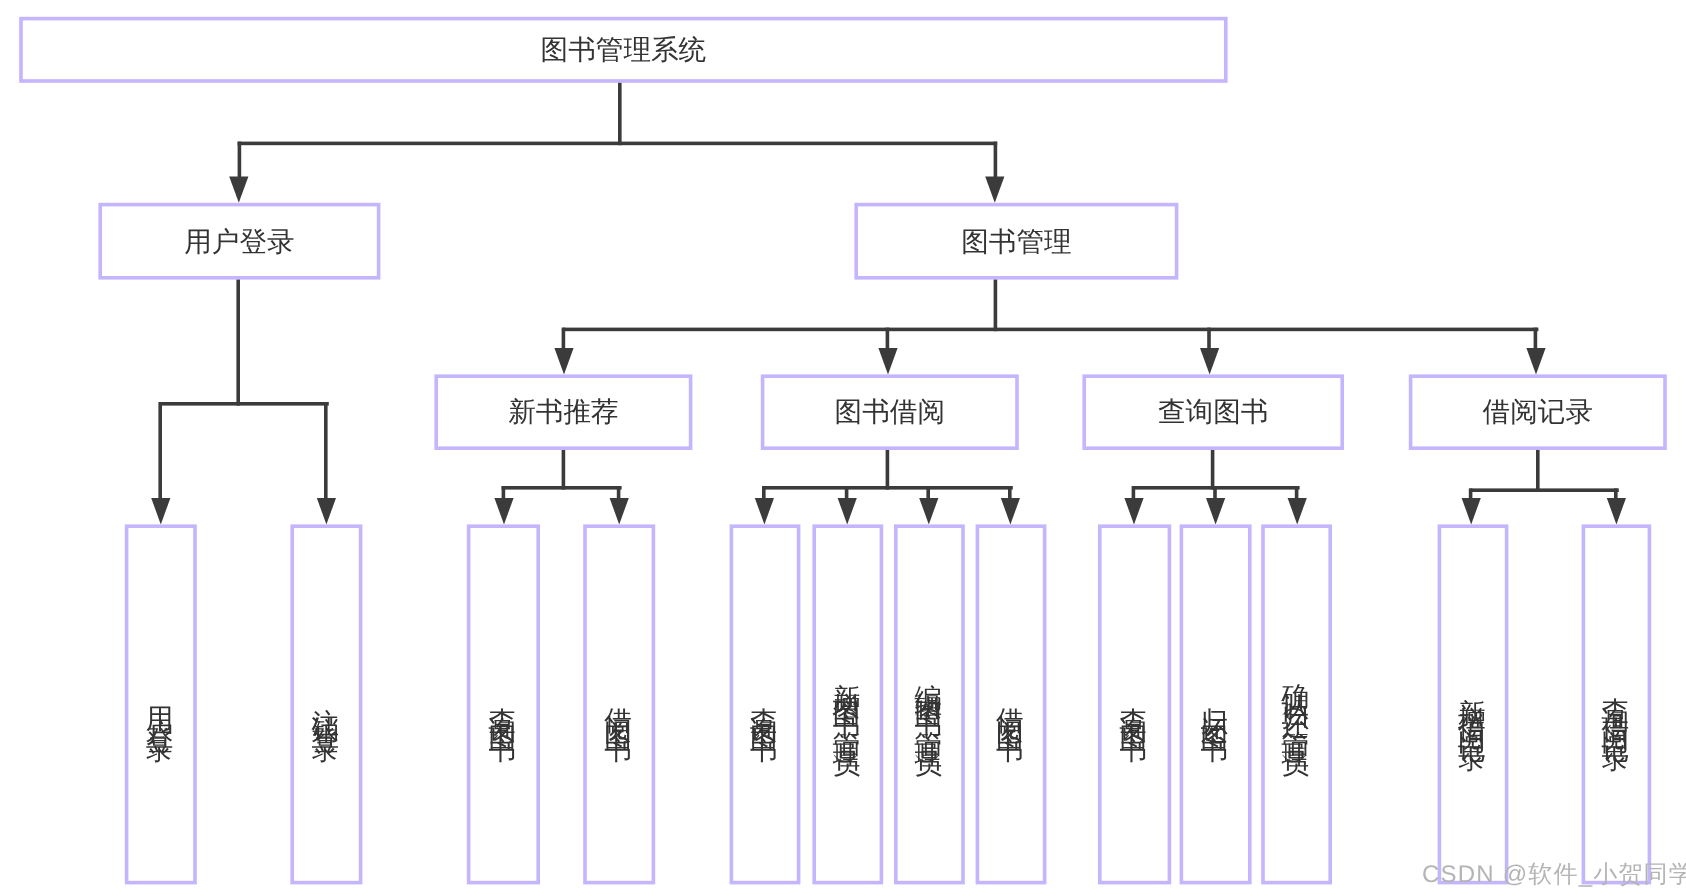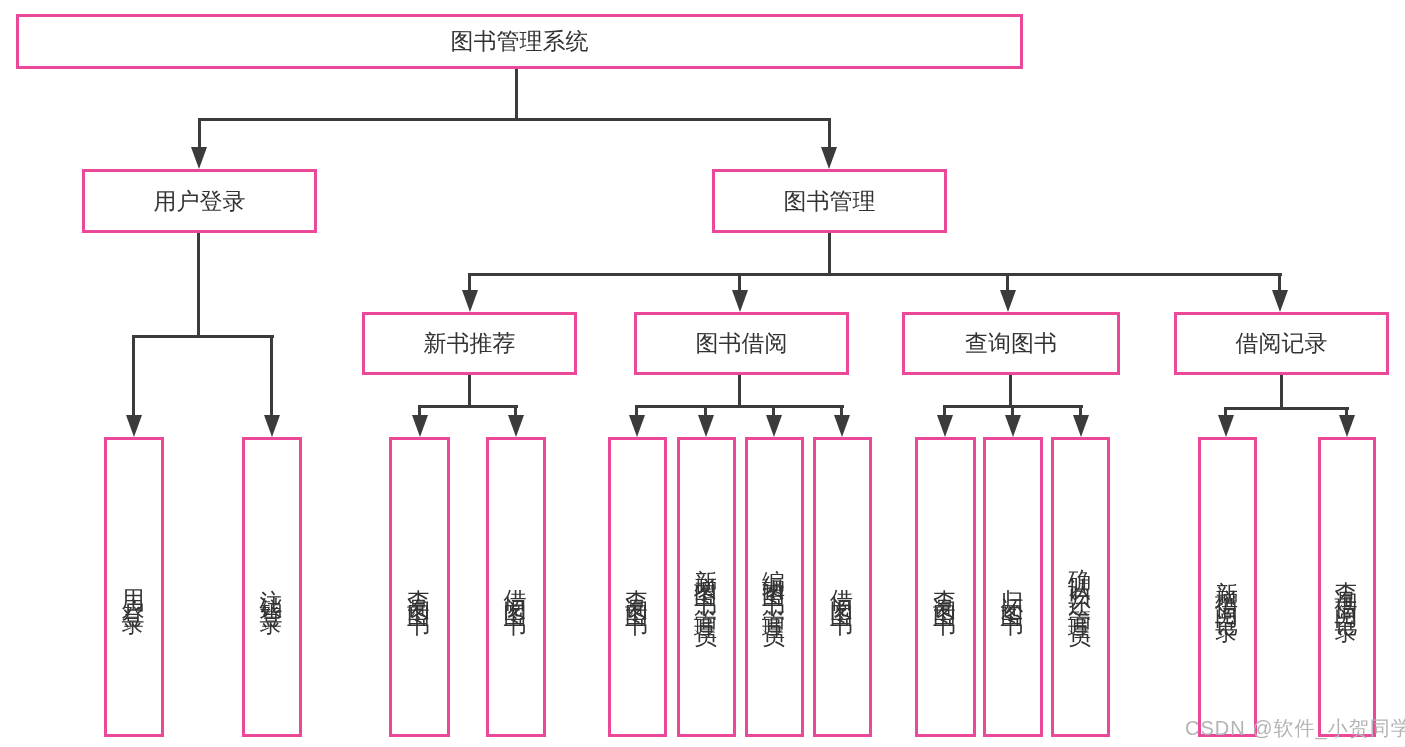--- a/index.html
+++ b/index.html
@@ -7,21 +7,21 @@
     position: relative;
     width: 1405px;
     height: 747px;
     background: #ffffff;
     font-family: "Liberation Sans", sans-serif;
     overflow: hidden;
   }
   .box {
     position: absolute;
     box-sizing: border-box;
-    border: 3px solid #ec4899;
+    border: 3px solid #c4b5fd;
     background: #ffffff;
     color: #333333;
     display: flex;
     align-items: center;
     justify-content: center;
     font-size: 23px;
     white-space: nowrap;
   }
   .vbox span {
     writing-mode: vertical-rl;
@@ -62,21 +62,21 @@
     <div class="hl" style="left:198px; top:118px; width:633px;"></div>
     <div class="vl" style="left:198px; top:118px; height:33px;"></div>
     <div class="ar" style="left:191px; top:147px;"></div>
     <div class="vl" style="left:828px; top:118px; height:33px;"></div>
     <div class="ar" style="left:821px; top:147px;"></div>
   </div>
 
   <div class="box" style="left:82px; top:169px; width:235px; height:64px;">
     <span>用户登录</span>
   </div>
-  <div class="box" style="left:712px; top:169px; width:235px; height:64px;">
+  <div class="box" style="left:712px; top:169px; width:270px; height:64px;">
     <span>图书管理</span>
   </div>
 
   <div>
     <div class="vl" style="left:197px; top:233px; height:105px;"></div>
     <div class="hl" style="left:133px; top:335px; width:141px;"></div>
     <div class="vl" style="left:132px; top:335px; height:82px;"></div>
     <div class="ar" style="left:126px; top:415px;"></div>
     <div class="vl" style="left:270px; top:335px; height:82px;"></div>
     <div class="ar" style="left:264px; top:415px;"></div>

